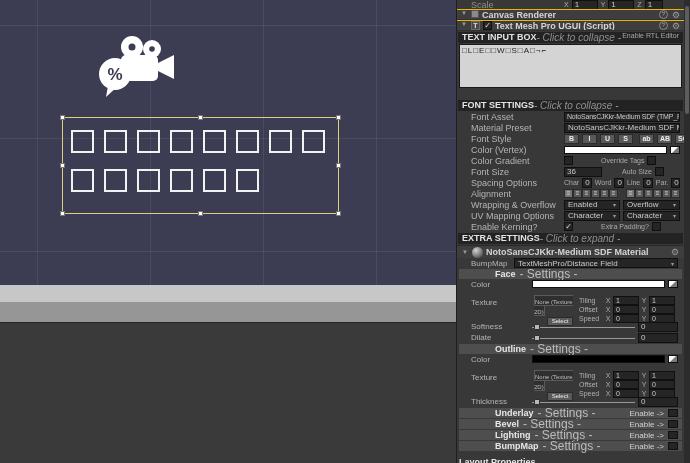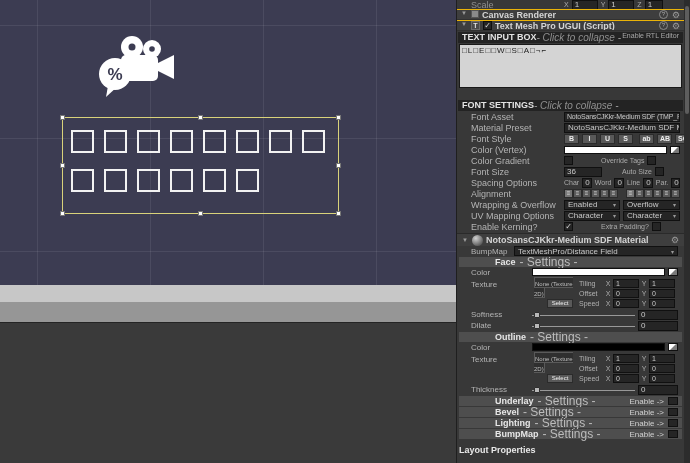--- a/index.html
+++ b/index.html
@@ -101,21 +101,21 @@
   .matbar .ebox { width:10px; height:8px; background:#252525; border:1px solid #101010; flex-shrink:0; }
 
   .mrow { height:10px; display:flex; align-items:center; gap:3px; padding:0 6px 0 14px; }
   .mlbl { width:58px; flex-shrink:0; color:#b4b4b4; font-size:8px; overflow:hidden; white-space:nowrap; }
   .slider { flex:1; position:relative; height:10px; }
   .slider .track { position:absolute; left:0; right:0; top:5px; height:1px; background:#989898; }
   .slider .thumb { position:absolute; left:2px; top:2px; width:6px; height:6px;
     background:#b8b8b8; border:1px solid #2e2e2e; border-radius:1px; }
   .sval { width:40px; flex-shrink:0; }
 
-  .texblock { height:32px; display:flex; gap:5px; padding:1px 6px 1px 14px; }
+  .texblock { height:32px; display:flex; gap:5px; padding:7px 6px 1px 14px; }
   .texlbl { width:58px; flex-shrink:0; color:#b4b4b4; font-size:8px; padding-top:2px; }
   .texthumb { width:40px; flex-shrink:0; position:relative; }
   .texbox { width:38px; height:20px; background:#2f2f2f; border:1px solid #5a5a5a; color:#bdbdbd;
     font-size:6px; line-height:6px; text-align:center; padding-top:3px; overflow:hidden; }
   .selectbtn { position:absolute; left:13px; top:21px; width:26px; height:9px; background:#595959;
     border:1px solid #2b2b2b; color:#eee; font-size:6px; line-height:7px; text-align:center; }
   .tilegrid { flex:1; display:flex; flex-direction:column; gap:0; }
   .tilerow { display:flex; align-items:center; gap:2px; height:10px; }
   .tilelbl { width:24px; font-size:7px; color:#b0b0b0; }
   .xy { font-size:7px; color:#ababab; width:6px; text-align:center; }
@@ -325,20 +325,24 @@
     </div>
 
     <div class="frow">
       <span class="lbl">Enable Kerning?</span>
       <span class="checkbox">✓</span>
       <span style="width:22px;"></span>
       <span class="tinylbl">Extra Padding?</span>
       <span class="checkbox"></span>
     </div>
 
+    <div class="secbar">
+      <span class="t">EXTRA SETTINGS</span>
+      <span class="s">- Click to expand -</span>
+    </div>
 
     <div class="mat-header">
       <span class="fold">▼</span>
       <span class="sphere-icon"></span>
       <span class="comp-title">NotoSansCJKkr-Medium SDF Material</span>
       <span class="gear-icon">⚙</span>
     </div>
 
     <div class="mrow">
       <span class="mlbl" style="width:40px;">BumpMap</span>

